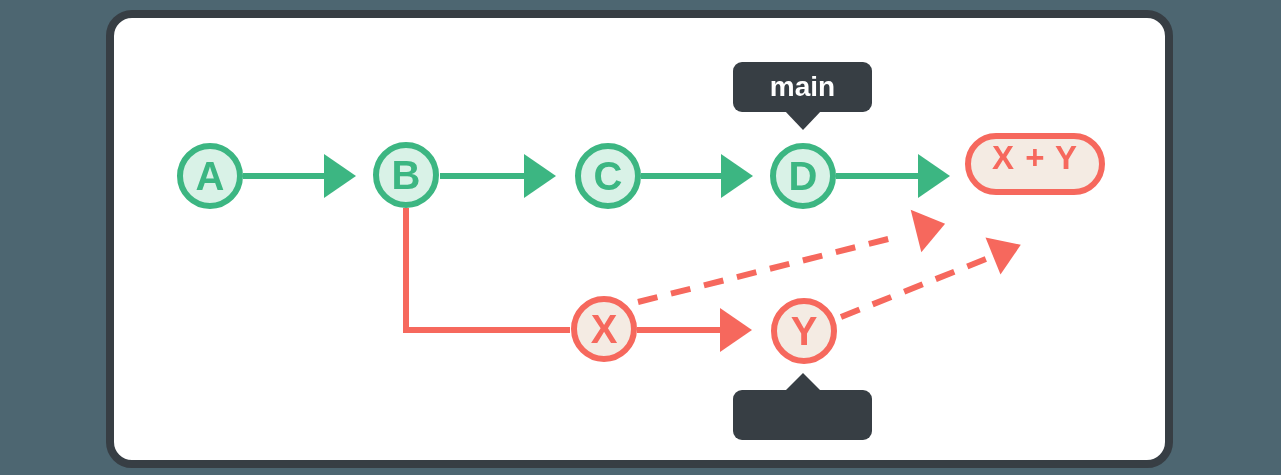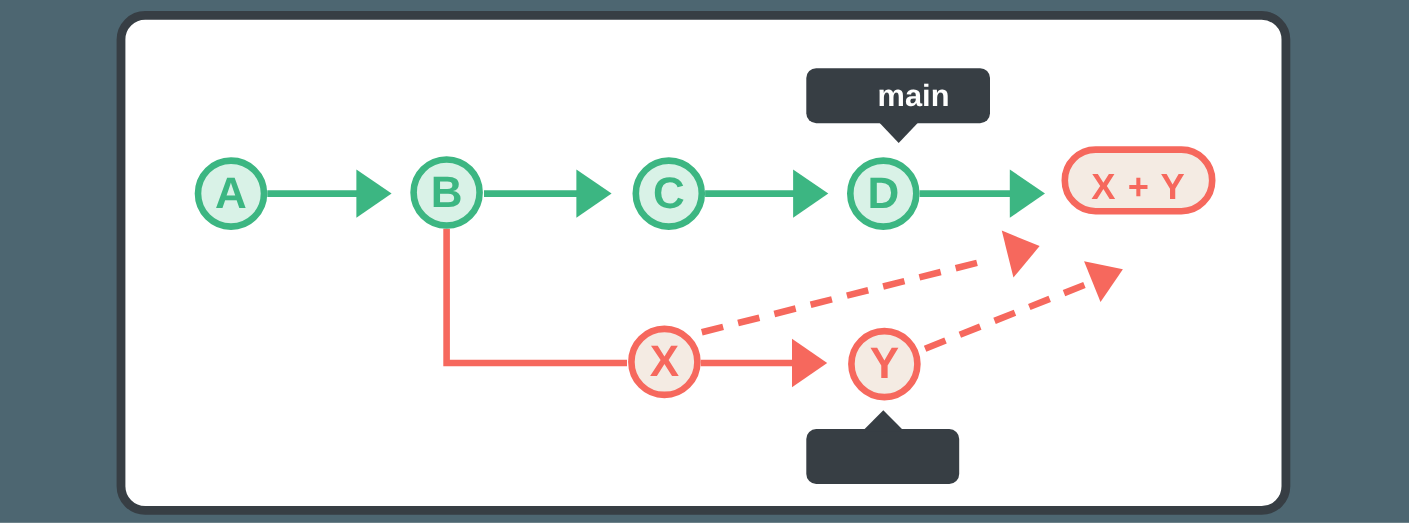--- a/index.html
+++ b/index.html
@@ -62,21 +62,21 @@
     left: 965px;
     top: 133px;
     width: 140px;
     height: 62px;
     box-sizing: border-box;
     border: 6px solid #f6685d;
     background: #f4ebe3;
     color: #f6685d;
     border-radius: 31px;
     display: flex;
-    align-items: flex-end;
+    align-items: flex-start;
     justify-content: center;
     font-weight: 700;
     font-size: 33px;
     letter-spacing: 1px;
   }
   .tag {
     position: absolute;
     width: 139px;
     height: 50px;
     background: #373e44;
@@ -103,21 +103,21 @@
     position: absolute;
     bottom: 100%;
     left: 50%;
     transform: translateX(-50%);
     margin-bottom: -2px;
     width: 0; height: 0;
     border-left: 19px solid transparent;
     border-right: 19px solid transparent;
     border-bottom: 19px solid #373e44;
   }
-  .tag.main-tag  { left: 733px; top: 62px; padding-left: 28px; }
+  .tag.main-tag  { left: 733px; top: 62px; }
   .tag.bugfix-tag{ left: 733px; top: 390px; }
   .node-a { left: 177px; top: 143px; }
   .node-b { left: 373px; top: 142px; }
   .node-c { left: 575px; top: 143px; }
   .node-d { left: 770px; top: 143px; }
   .node-x { left: 571px; top: 296px; }
   .node-y { left: 771px; top: 298px; }
 </style>
 </head>
 <body>

